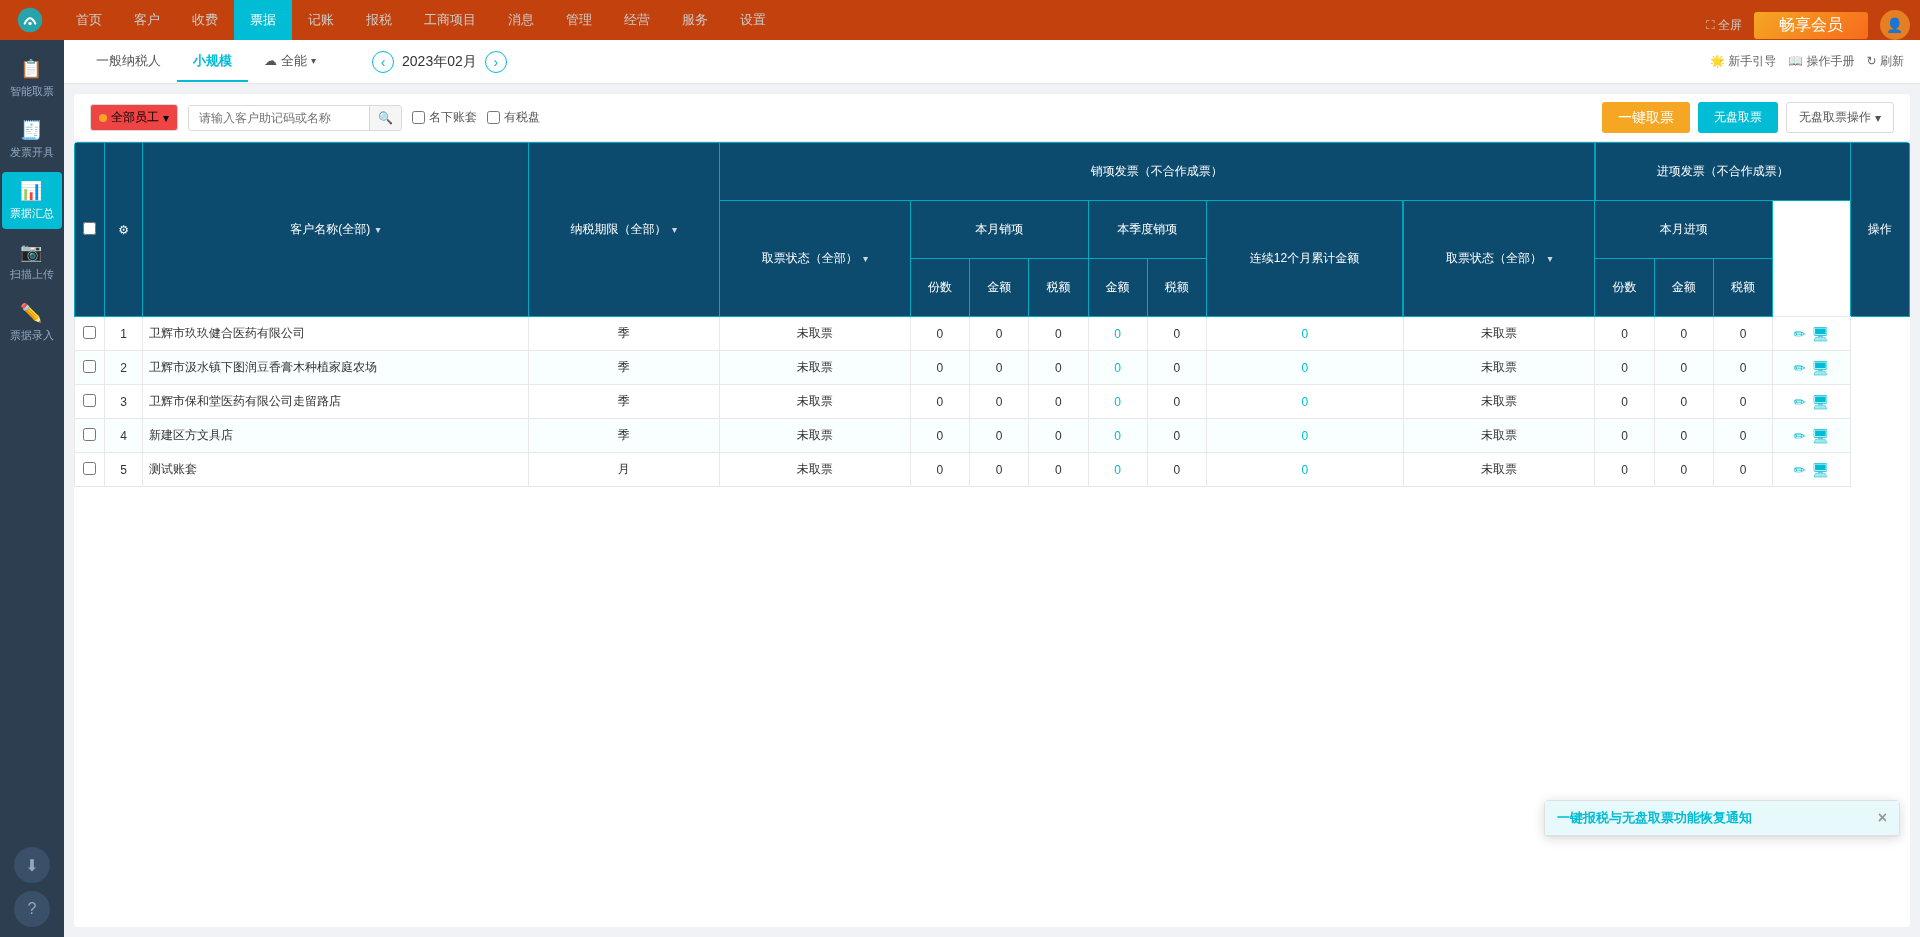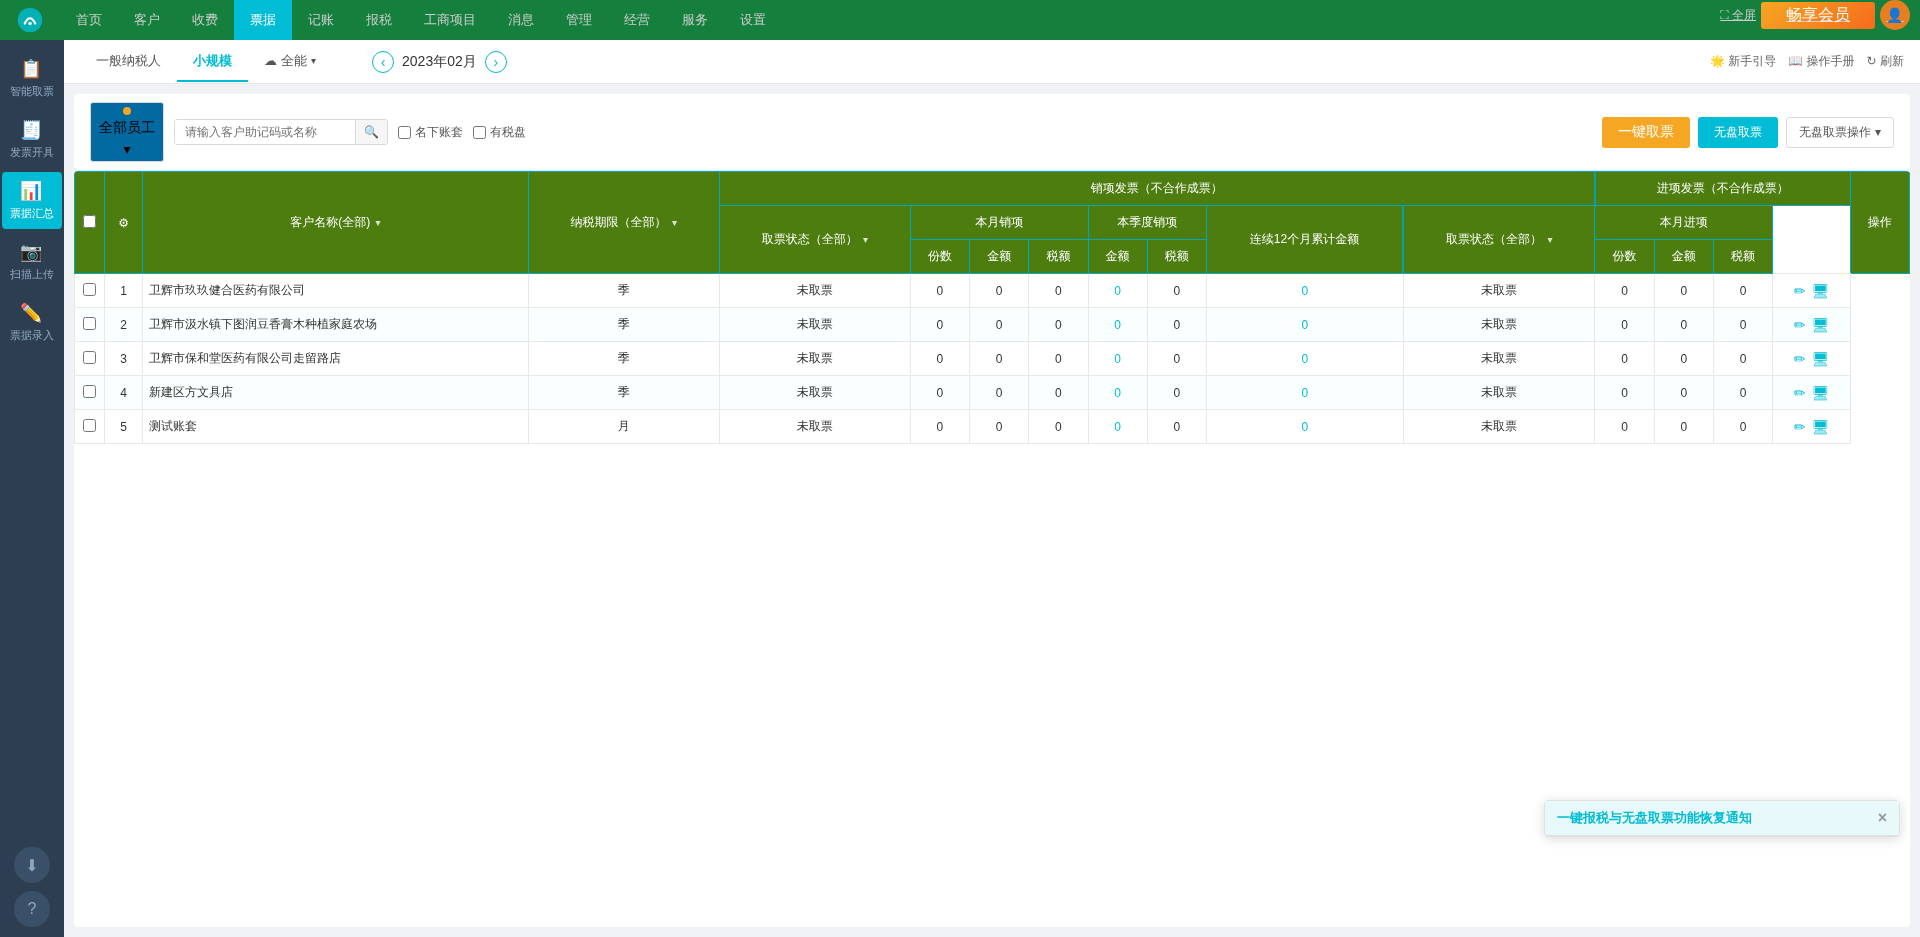--- a/index.html
+++ b/index.html
@@ -1,23 +1,23 @@
 <!DOCTYPE html>
 <html><head>
   <meta charset="utf-8">
   <style>
     * { margin: 0; padding: 0; box-sizing: border-box; }
     body { font-family: 'Microsoft YaHei', Arial, sans-serif; font-size: 12px; background: #f0f2f5; width: 1920px; min-height: 937px; overflow-x: hidden; }
 
     
     .top-nav {
-      background: #15803d;
+      background: #c2410c;
       height: 40px;
       display: flex;
-      align-items: flex-start;
+      align-items: flex-end;
       padding: 0 10px;
       color: #fff;
     }
     .top-nav .logo {
       width: 40px;
       height: 40px;
       display: flex;
       align-items: center;
       justify-content: center;
       margin-right: 10px;
@@ -33,24 +33,23 @@
       font-size: 13px;
       color: #ccc;
     }
     .nav-item.active {
       background: #00bcd4;
       color: #fff;
     }
     .nav-right {
       display: flex;
       align-items: center;
-      gap: 5px;
+      gap: 12px;
       color: #ccc;
       font-size: 12px;
-      text-decoration: underline;
     }
     .nav-right .btn-vip {
       background: linear-gradient(135deg, #f5a623, #f76b1c);
       color: #fff;
       border: none;
       border-radius: 3px;
       padding: 3px 25px;
       cursor: pointer;
       font-size: 16px;
     }
@@ -176,23 +175,22 @@
       border-radius: 4px;
     }
     .select-wrapper {
       display: flex;
       align-items: center;
       border: 1px solid #d9d9d9;
       border-radius: 3px;
       padding: 4px 8px;
       gap: 4px;
       cursor: pointer;
-      background: #0369a1;
-      font-size: 14px;
-      flex-direction: column;
+      background: #ef4444;
+      font-size: 12px;
     }
     .select-wrapper .dot {
       width: 8px; height: 8px;
       background: #f5a623;
       border-radius: 50%;
       display: inline-block;
     }
     .search-box {
       display: flex;
       align-items: center;
@@ -263,23 +261,23 @@
       border-radius: 4px;
       overflow: auto;
       flex: 1;
     }
     table {
       width: 100%;
       border-collapse: collapse;
       font-size: 12px;
     }
     thead tr th {
-      background: #4d7c0f;
+      background: #0c4a6e;
       color: #fff;
-      padding: 8px 6px;
+      padding: 20px 6px;
       text-align: center;
       border: 1px solid #00a8c0;
       white-space: nowrap;
       font-weight: normal;
     }
     tbody tr td {
       padding: 8px 6px;
       text-align: center;
       border: 1px solid #e8e8e8;
       color: #333;

